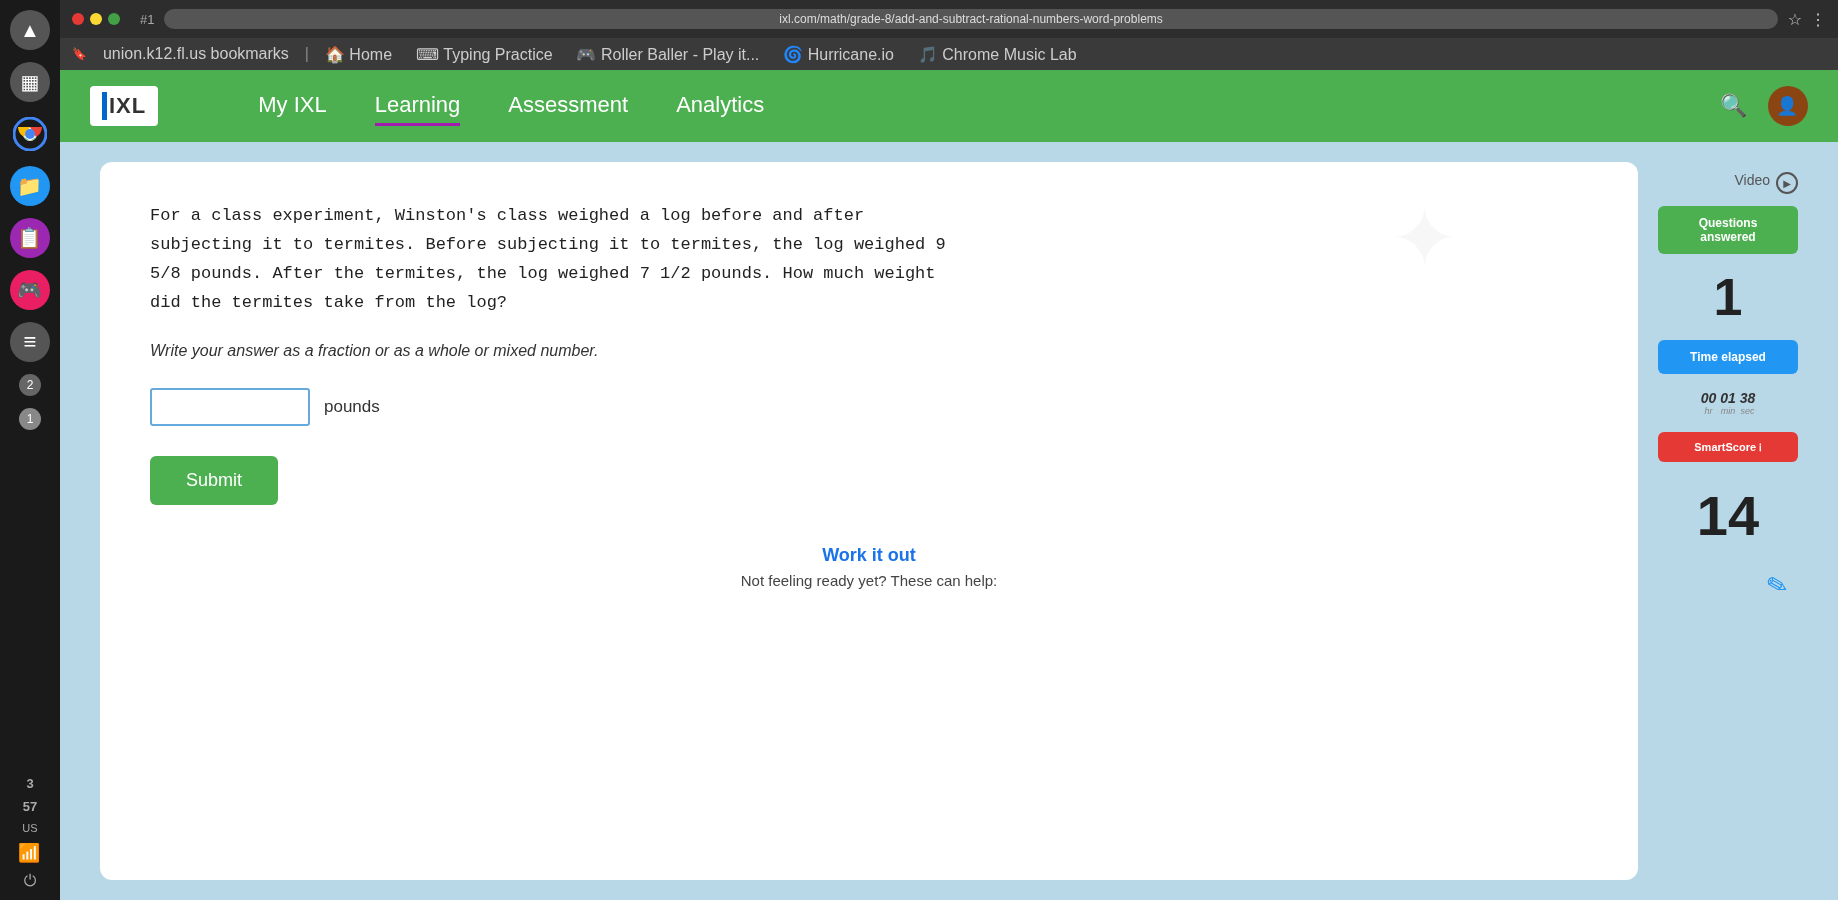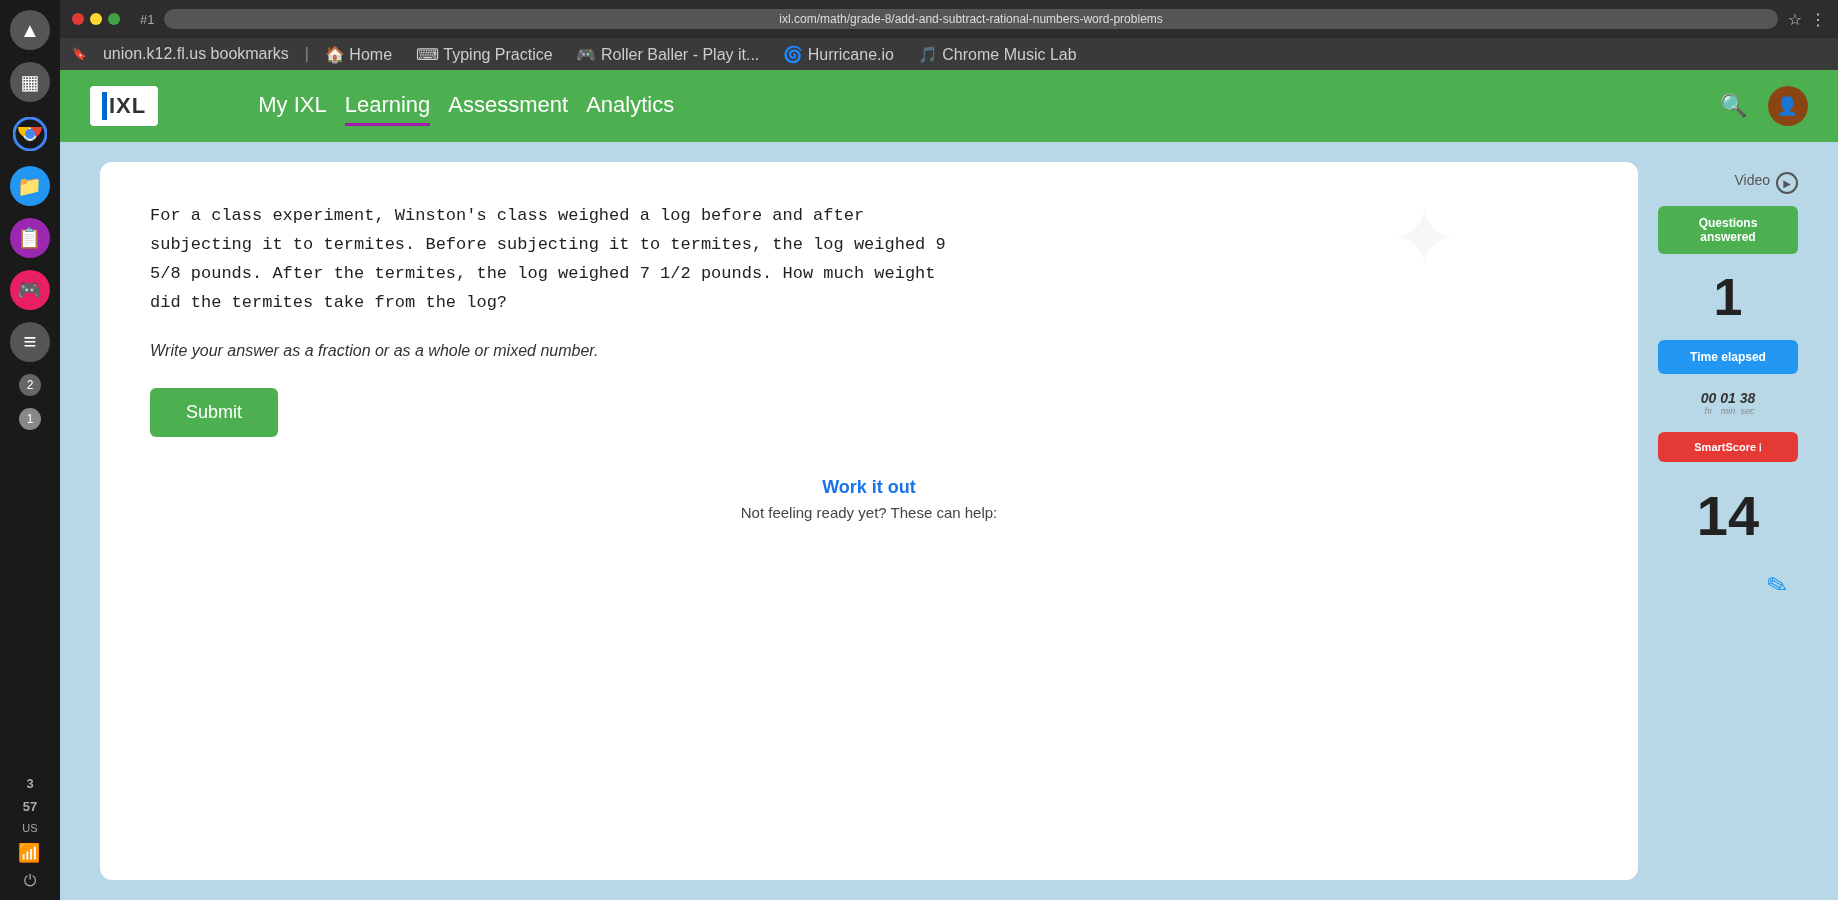--- a/index.html
+++ b/index.html
@@ -127,21 +127,21 @@
       background: #0066CC;
     }
     .ixl-logo-text {
       font-size: 22px;
       font-weight: bold;
       color: #333;
       letter-spacing: 1px;
     }
     .ixl-nav {
       display: flex;
-      gap: 18px;
+      gap: 48px;
       margin-left: 60px;
     }
     .ixl-nav-item {
       color: white;
       font-size: 22px;
       font-weight: 500;
       cursor: pointer;
       padding: 5px 0;
       text-decoration: none;
     }
@@ -457,20 +457,24 @@
 
     <div class="content-area">
 
       <div class="problem-card">
         <div class="watermark">✦</div>
 
         <p class="problem-text">For a class experiment, Winston's class weighed a log before and after subjecting it to termites. Before subjecting it to termites, the log weighed 9 5/8 pounds. After the termites, the log weighed 7 1/2 pounds. How much weight did the termites take from the log?</p>
 
         <p class="instruction-text">Write your answer as a fraction or as a whole or mixed number.</p>
 
+        <div class="answer-row">
+          <input class="answer-input" type="text" style="">
+          <span class="pounds-label">pounds</span>
+        </div>
 
         <button class="submit-btn">Submit</button>
 
         <div class="work-it-out">
           <div class="work-it-out-link">Work it out</div>
           <div class="not-ready">Not feeling ready yet? These can help:</div>
         </div>
       </div>
 
       <div class="right-panel">

